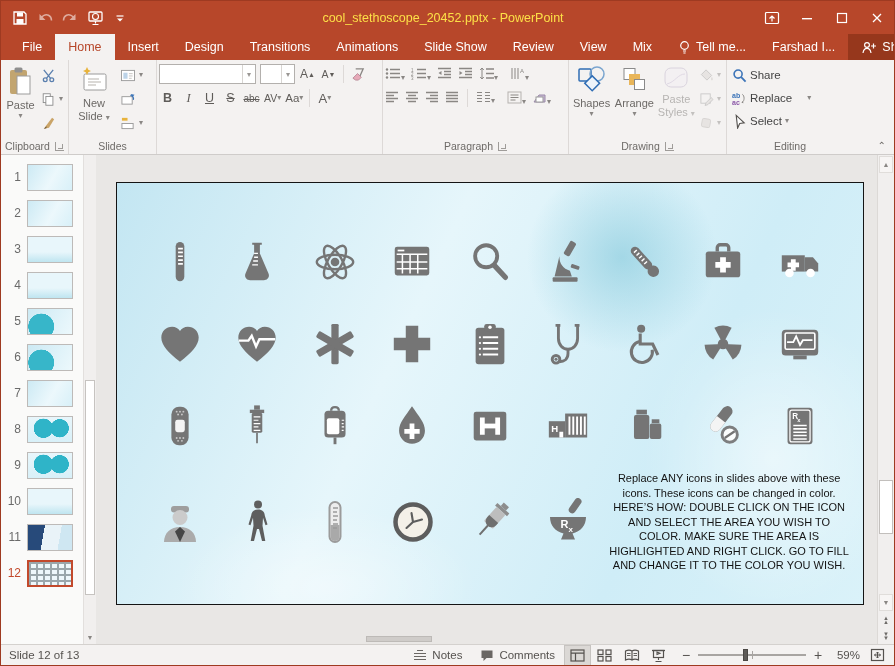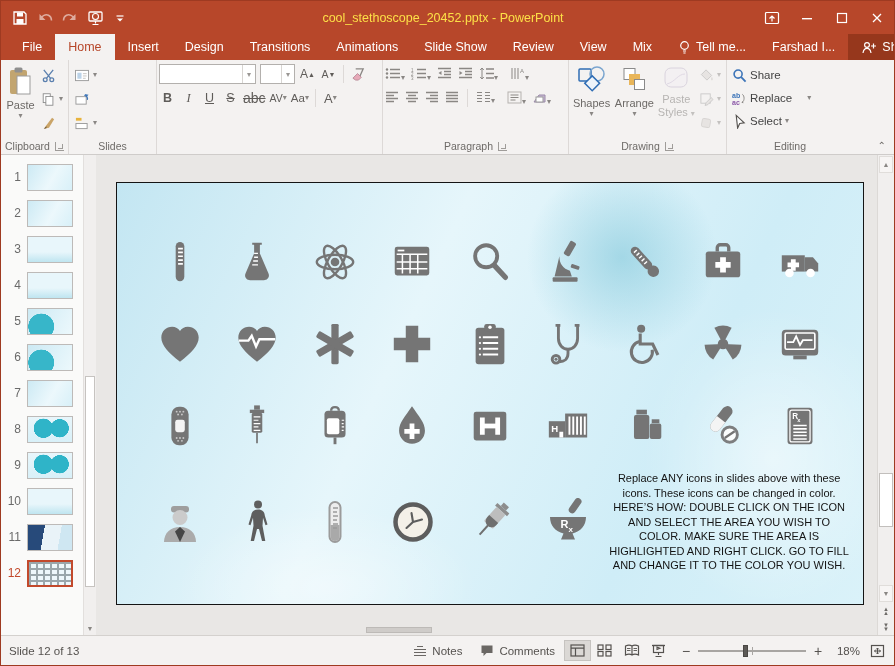--- a/index.html
+++ b/index.html
@@ -79,21 +79,21 @@
   .note{width:262px;margin-left:auto;font-size:11px;font-weight:normal;line-height:14.6px;text-align:center;color:#141414}
   .hscroll{position:absolute;left:0;right:0;bottom:1px;height:8px}
   .hthumb{position:absolute;left:270px;width:66px;top:1px;height:6px;background:#cfccc9;border:1px solid #bdbab7}
   
   .vscroll{width:17px;background:#f1efee;border-left:1px solid #dcd9d6;display:flex;flex-direction:column;flex:0 0 auto}
   .sarr{height:17px;display:flex;align-items:center;justify-content:center;font-size:7px;color:#8a8784;background:#f7f5f4;border:1px solid #e0ddda;margin:1px}
   .strack{flex:1;position:relative}
   .sthumb{position:absolute;left:1px;right:1px;top:73%;height:13%;background:#fff;border:1px solid #c2bfbc}
   .dblarr{height:16px;display:flex;flex-direction:column;align-items:center;justify-content:center;font-size:6px;line-height:4.5px;color:#6e6b68}
   
-  .statusbar{height:30px;background:#f4f2f1;border-top:1px solid #d4d1ce;display:flex;align-items:center;font-size:11.5px;color:#55524f;flex:0 0 auto}
+  .statusbar{height:21px;background:#f4f2f1;border-top:1px solid #d4d1ce;display:flex;align-items:center;font-size:11.5px;color:#55524f;flex:0 0 auto}
   .sb-left{padding-left:8px}
   .sb-right{margin-left:auto;display:flex;align-items:center}
   .sb-item{display:flex;align-items:center;gap:5px;padding:0 9px;height:21px}
   .viewbtn{width:27px;height:21px;display:flex;align-items:center;justify-content:center}
   .viewbtn.sel{background:#dbd8d5;border:1px solid #c6c3c0}
   .zoomwrap{display:flex;align-items:center;gap:6px;padding:0 8px}
   .ztrack{width:108px;height:2px;background:#a8a5a2;position:relative}
   .ztick{position:absolute;left:50%;top:-3px;width:1px;height:8px;background:#a8a5a2}
   .zthumb{position:absolute;left:42%;top:-5px;width:5px;height:12px;background:#5d5a57;border:1px solid #4a4744}
   .zpm{font-size:14px;color:#55524f;width:12px;text-align:center}
@@ -245,20 +245,31 @@
         </div>
       </div>
       <div class="rg-label">
         <span>Clipboard</span>
         <span class="launcher"></span>
       </div>
     </div>
 
     <div class="rgroup" style="width:88px">
       <div class="rg-body">
+        <div class="bigbtn">
+          <span>
+            <svg width="30" height="28" viewBox="0 0 30 28">
+                <rect x="5" y="8" width="22" height="16" rx="1.5" fill="#fff" stroke="#9a9a9a"></rect>
+                <path d="M9 13h11M9 16h13M9 19h8" stroke="#d0cdc9" stroke-width="1.5"></path>
+                <path d="M8 1l1.3 2.7L12 5l-2.7 1.2L8 9 6.7 6.2 4 5l2.7-1.3z" fill="#e8b33c"></path>
+              </svg>
+          </span>
+          <span class="blabel">New</span>
+          <span class="blabel"><span>Slide</span> <span class="caret">▾</span></span>
+        </div>
         <div class="minicol">
           <span class="mbtn">
             <svg class="licon" width="16" height="13" viewBox="0 0 17 14">
                 <rect x="1.5" y="1.5" width="14" height="11" fill="#fff" stroke="#9a9a9a"></rect>
                 <rect x="3.5" y="4" width="4.5" height="6.5" fill="#bcd3e8"></rect>
                 <path d="M9.5 5h4M9.5 7.5h4M9.5 10h3" stroke="#c4c1be"></path>
               </svg>
             <span class="caret">▾</span>
           </span>
           <span class="mbtn">
@@ -301,21 +312,21 @@
                 <path d="M5 2h8l-4 9" fill="none" stroke="#8a8784" stroke-width="1.4"></path>
                 <path d="M2 12l5-5 4 4-3 3H5z" fill="#e7a9b8" stroke="#b98a98"></path>
               </svg>
           </span>
         </div>
         <div class="fontrow" style="width:100%">
           <span class="fbtn fb-bold">B</span>
           <span class="fbtn fb-italic">I</span>
           <span class="fbtn fb-under">U</span>
           <span class="fbtn fb-strike">S</span>
-          <span class="fbtn fb-strike" style="font-size:14px">abc</span>
+          <span class="fbtn fb-strike" style="font-size:10px">abc</span>
           <span class="fbtn" style="font-size:10.5px">
               <span>AV</span>
               <span class="caret">▾</span>
             </span>
           <span class="fbtn" style="font-size:11.5px">
               <span>Aa</span>
               <span class="caret">▾</span>
             </span>
           <span class="vdiv"></span>
           <span class="fbtn" style="font-size:13px">
@@ -912,21 +923,21 @@
           </svg>
       </span>
       <span class="zoomwrap">
         <span class="zpm">−</span>
         <span class="ztrack">
             <span class="ztick"></span>
             <span class="zthumb"></span>
           </span>
         <span class="zpm">+</span>
       </span>
-      <span class="zlevel">18%</span>
+      <span class="zlevel">59%</span>
       <span class="viewbtn" style="margin-right:3px">
         <svg width="15" height="14" viewBox="0 0 15 14">
             <rect x="1.5" y="1.5" width="12" height="11" fill="none" stroke="#55524f" stroke-width="1.2"></rect>
             <path d="M7.5 4v6M4.5 7h6M6 5.5 7.5 4 9 5.5M6 8.5 7.5 10 9 8.5M5.5 6 4.5 7l1 1M9.5 6l1 1-1 1" stroke="#55524f" fill="none" stroke-width="1"></path>
           </svg>
       </span>
     </span>
   </div>
 </div>
 

